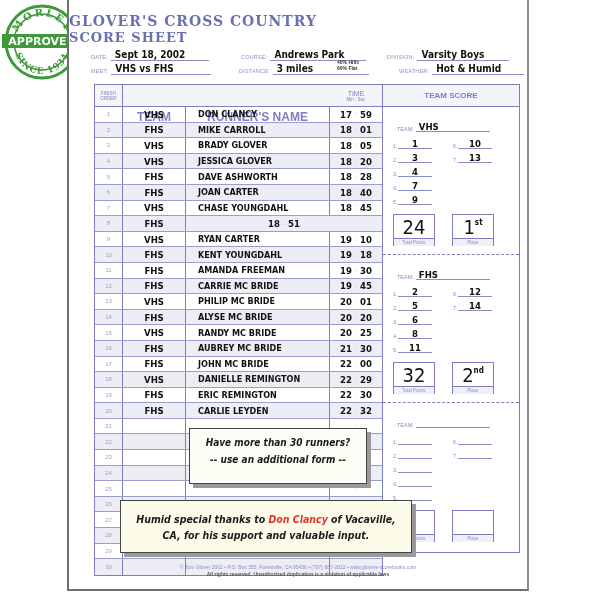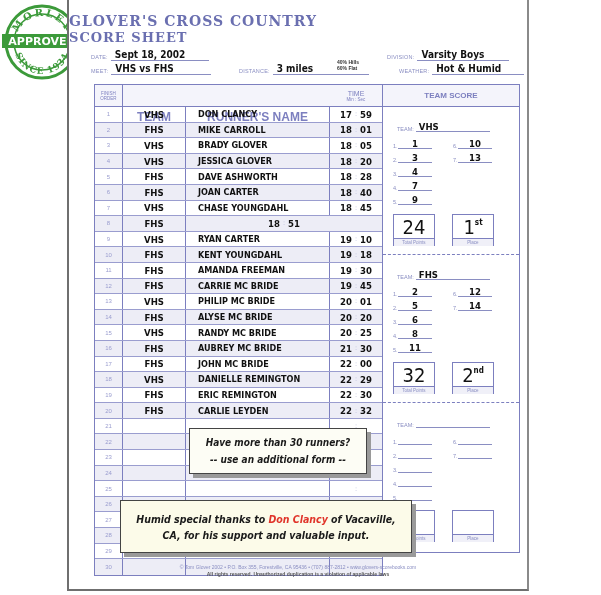--- a/index.html
+++ b/index.html
@@ -47,21 +47,21 @@
   .team-line .tl { font-size: 5.5px; color: #8a8ec2; margin-right: 2px; }
   .team-line .tv { width: 74px; border-bottom: 1px solid #8a8ec2; font-family: "DejaVu Sans Condensed", "DejaVu Sans", sans-serif; font-weight: bold; font-size: 9.5px; color: #111; height: 11px; line-height: 11px; padding-left: 3px; }
   .place-slot { position: absolute; display: flex; align-items: flex-end; }
   .place-slot .pn { font-size: 5.5px; color: #8a8ec2; width: 5px; }
   .place-slot .pv { width: 34px; border-bottom: 1px solid #8a8ec2; font-family: "DejaVu Sans Condensed", "DejaVu Sans", sans-serif; font-weight: bold; font-size: 9.5px; color: #111; text-align: center; height: 11px; line-height: 11px; }
   .box { position: absolute; width: 42px; height: 32px; border: 1px solid #7c7fbf; }
   .box .bv { height: 23px; display: flex; align-items: center; justify-content: center; font-family: "DejaVu Sans Condensed", "DejaVu Sans", sans-serif; font-size: 20px; color: #111; }
   .box .bv sup { font-size: 8px; margin-top: -8px; font-weight: bold; }
   .box .bl { height: 8px; border-top: 1px solid #7c7fbf; background: #f0f0f8; font-size: 4.5px; color: #8a8ec2; text-align: center; line-height: 8px; }
   .note { position: absolute; background: #fdfdf5; border: 1.5px solid #444; box-shadow: 4px 4px 0 #9a9a9a; text-align: center; font-family: "DejaVu Sans Condensed", "DejaVu Sans", sans-serif; font-style: italic; font-weight: bold; color: #1a1a1a; }
-  .note1 { left: 120px; top: 430px; width: 178px; height: 46px; font-size: 10px; line-height: 17px; padding-top: 5px; }
+  .note1 { left: 120px; top: 430px; width: 178px; height: 56px; font-size: 10px; line-height: 17px; padding-top: 5px; }
   .note2 { left: 51px; top: 502px; width: 292px; height: 53px; font-size: 10.5px; line-height: 16px; padding-top: 10px; background: #fcfbe9; }
   .note2 .hl { color: #e0342a; }
   .footer { position: absolute; left: 0; width: 100%; text-align: center; font-size: 5px; color: #8a8ec2; }
   .footer.f1 { top: 566px; }
   .footer.f2 { top: 573px; color: #555; font-weight: bold; }
 </style>
 </head>
 <body>
 
 <svg class="stamp" viewBox="0 0 80 80">
@@ -81,20 +81,24 @@
   <div class="title t1">GLOVER'S CROSS COUNTRY</div>
   <div class="title t2">SCORE SHEET</div>
 
   <div class="field" style="left:22px; top:51px;">
     <span class="lbl">DATE:</span>
     <span class="val" style="width:98px;">Sept 18, 2002</span>
   </div>
   <div class="field" style="left:22px; top:65px;">
     <span class="lbl">MEET:</span>
     <span class="val" style="width:100px;">VHS vs FHS</span>
+  </div>
+  <div class="field" style="left:172px; top:51px;">
+    <span class="lbl">COURSE:</span>
+    <span class="val" style="width:96px;">Andrews Park</span>
   </div>
   <div class="field" style="left:170px; top:65px;">
     <span class="lbl">DISTANCE:</span>
     <span class="val" style="width:96px;">3 miles</span>
   </div>
   <div class="dist-note" style="left:268px; top:61px;">
     <span>40% Hills</span>
     <span>60% Flat</span>
   </div>
   <div class="field" style="left:318px; top:51px;">

